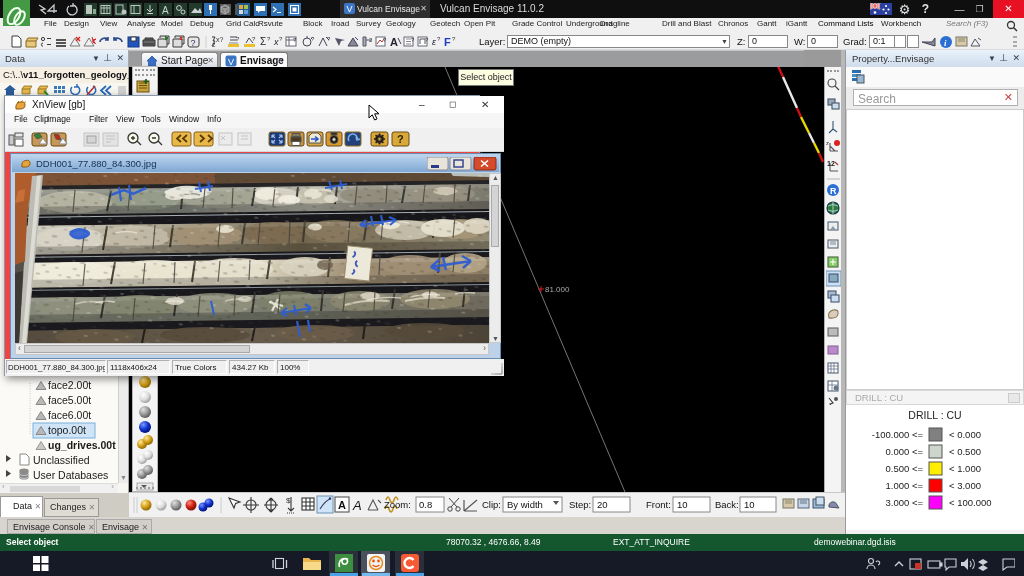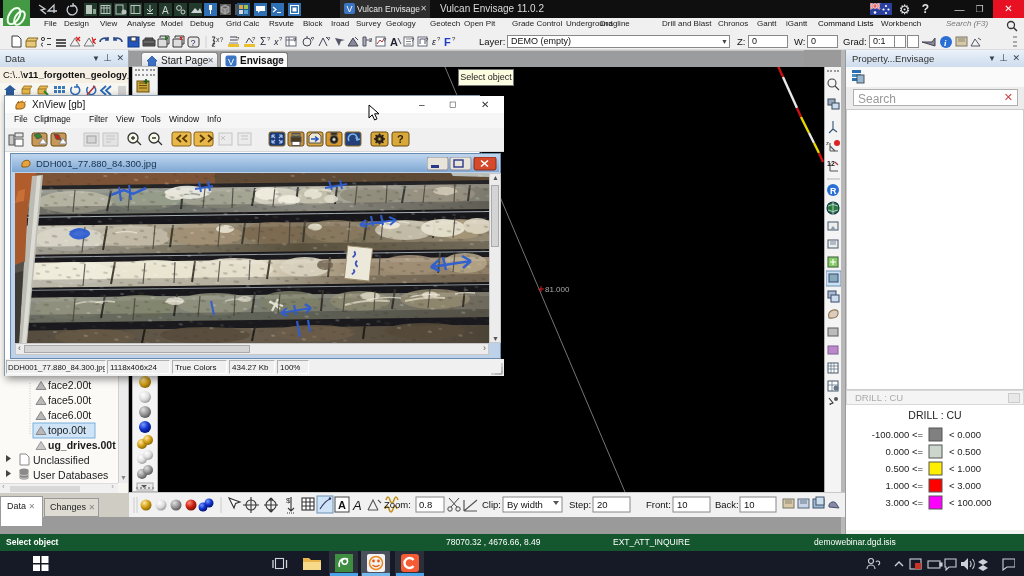--- a/index.html
+++ b/index.html
@@ -38,21 +38,21 @@
 #consolestrip { left:0; top:517px; width:845px; height:17px; background:#d8d5ce; }
 
 #greenbar { left:0; top:534px; width:1024px; height:17px; background:#14572e; color:#fff; font-size:8.5px; line-height:17px; }
 #greenbar span { position:absolute; top:0; }
 
 #taskbar { left:0; top:551px; width:1024px; height:25px; background:#161a27; }
 
 #proppanel { left:845px; top:50px; width:179px; height:484px; background:#f2f2f2; border-left:1px solid #9a9a9a; }
 #prophdr { left:0; top:0; width:178px; height:17px; background:linear-gradient(#eaf2fb,#cfdcec); font-size:9.5px; color:#333; line-height:17px; padding-left:6px; }
 
-#xnview { left:4px; top:95px; width:476px; height:281px; background:#ffffff; border:1px solid #8899aa; box-shadow:2px 3px 8px rgba(0,0,0,0.45); }
+#xnview { left:4px; top:95px; width:476px; height:281px; background:#ef4444; border:1px solid #8899aa; box-shadow:2px 3px 8px rgba(0,0,0,0.45); }
 #xntitle { left:0; top:0; width:499px; height:17px; background:#fff; font-size:10px; color:#111; line-height:17px; }
 #xnmenu { left:0; top:17px; width:499px; height:15px; background:#f6f6f6; font-size:8.5px; color:#111; }
 #xnmenu span { position:absolute; top:1px; }
 #xntools { left:0; top:32px; width:499px; height:24px; background:#f0f0f0; border-bottom:1px solid #d8d8d8; }
 #child { left:5px; top:57px; width:491px; height:206px; background:#bdd2e8; border:1px solid #6a8cb0; }
 #childtitle { left:1px; top:1px; width:487px; height:17px; background:linear-gradient(#bcd4ee,#7fa8d3); font-size:9.5px; color:#16304f; line-height:17px; }
 #photo { left:4px; top:19px; width:474px; height:170px; background:#8a7a62; overflow:hidden; }
 #xnstatus { left:0; top:263px; width:499px; height:17px; background:#f0f0f0; font-size:9px; color:#111; }
 .cell { position:absolute; top:1px; height:14px; border:1px solid #b0b0b0; border-right-color:#fff; border-bottom-color:#fff; line-height:13px; padding-left:2px; background:#f0f0f0; white-space:nowrap; overflow:hidden; font-size:8px; }
 
@@ -148,21 +148,21 @@
     <div class="abs" id="closebtn">✕</div>
   </div>
   <div class="abs" id="menubar">
     <span style="left:44px">File</span>
       <span style="left:64px">Design</span>
       <span style="left:100px">View</span>
       <span style="left:127px">Analyse</span>
       <span style="left:161px">Model</span>
       <span style="left:190px">Debug</span>
       <span style="left:226px">Grid Calc</span>
-      <span style="left:269px">Rsvute</span>
+      <span style="left:258px">Rsvute</span>
       <span style="left:303px">Block</span>
       <span style="left:331px">Iroad</span>
       <span style="left:356px">Survey</span>
       <span style="left:386px">Geology</span>
       <span style="left:430px">Geotech</span>
       <span style="left:464px">Open Pit</span>
       <span style="left:512px">Grade Control</span>
       <span style="left:566px">Underground</span>
       <span style="left:600px">Dragline</span>
       <span style="left:662px">Drill and Blast</span>
@@ -405,21 +405,21 @@
           </g>
       </g>
     </svg>
     <div class="abs" style="left:0;top:433px;width:118px;height:10px;background:#f0f0f0;border-top:1px solid #ddd">
       <span style="position:absolute;left:2px;top:-2px;font-size:8px;color:#999">‹</span>
         <span style="position:absolute;right:4px;top:-2px;font-size:8px;color:#999">›</span>
       <div style="position:absolute;left:10px;top:2px;width:70px;height:6px;background:#d8d8d8"></div>
     </div>
   </div>
   <div class="abs" id="datatabs">
-    <div class="btab" style="left:0;top:3px;width:43px;height:30px;background:#fff;border-bottom:none;line-height:18px;padding-left:6px">Data <span style="color:#888;font-size:8px">✕</span></div>
+    <div class="btab" style="left:0;top:3px;width:43px;height:24px;background:#fff;border-bottom:none;line-height:18px;padding-left:12px">Data <span style="color:#888;font-size:8px">✕</span></div>
     <div class="btab" style="left:44px;top:5px;width:55px;height:19px;line-height:16px;padding-left:5px">Changes <span style="color:#888;font-size:8px">✕</span></div>
   </div>
   <div class="abs" id="lefttool">
     <div style="position:absolute;left:2px;top:2px;width:20px;height:3px;border-top:2px dotted #999"></div>
     <div style="position:absolute;left:2px;top:7px;width:20px;height:3px;border-top:2px dotted #999"></div>
     <svg style="position:absolute;left:3px;top:11px" width="18" height="18">
         <rect x="1" y="3" width="12" height="11" fill="#caa53a" stroke="#6a5010"></rect>
         <path d="M3,5 h8 m-8,2.5 h8 m-8,2.5 h8" stroke="#6a5010"></path>
         <path d="M10,1 v5 m-2.5,-2.5 h5" stroke="#185a18" stroke-width="1.6"></path>
       </svg>
@@ -629,20 +629,24 @@
           <path d="M2,4 h7 m-7,2 h7" stroke="#678" fill="none"></path>
         </g>
       <g transform="translate(684,4)">
           <rect x="0" y="2" width="11" height="9" fill="#9ab8d8" stroke="#456"></rect>
           <rect x="3" y="0" width="8" height="8" fill="#cde" stroke="#456"></rect>
         </g>
       <g transform="translate(699,4)">
           <path d="M1,10 a4,4 0 0 1 8,-2 l2,3 z" fill="#88a" stroke="#456"></path>
         </g>
     </svg>
+  </div>
+  <div class="abs" id="consolestrip">
+    <div class="btab" style="left:7px;top:2px;width:88px;height:15px;background:#d2cfc8;line-height:14px;padding-left:5px;border-color:#aaa">Envisage Console <span style="color:#777;font-size:8px">✕</span></div>
+    <div class="btab" style="left:96px;top:2px;width:56px;height:15px;background:#d2cfc8;line-height:14px;padding-left:5px;border-color:#aaa">Envisage <span style="color:#777;font-size:8px">✕</span></div>
   </div>
   <div class="abs" id="greenbar">
       <span style="left:6px;font-weight:bold">Select object</span>
       <span style="left:446px">78070.32 , 4676.66, 8.49</span>
       <span style="left:613px">EXT_ATT_INQUIRE</span>
       <span style="left:814px">demowebinar.dgd.isis</span>
     </div>
   <div class="abs" id="taskbar">
     <svg class="abs" style="left:33px;top:5px" width="16" height="15">
         <g fill="#fff">

